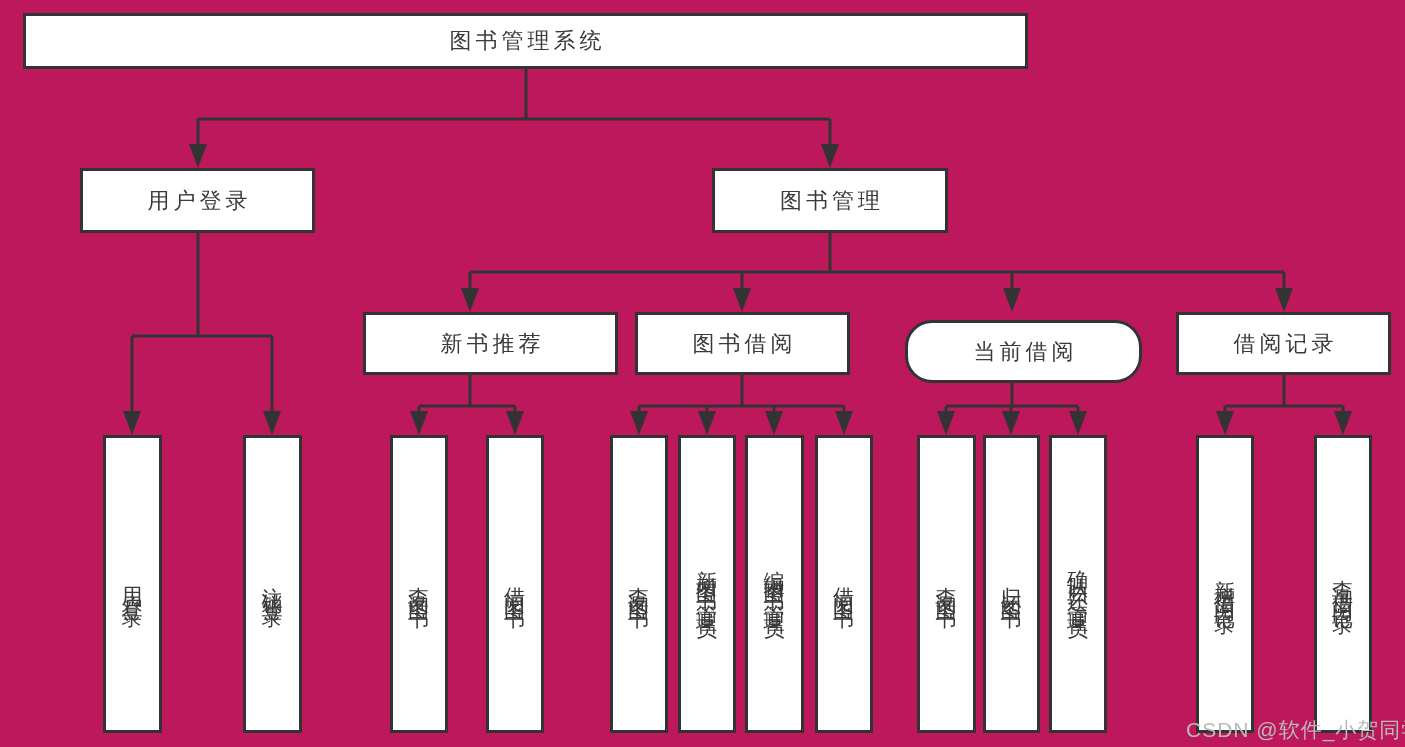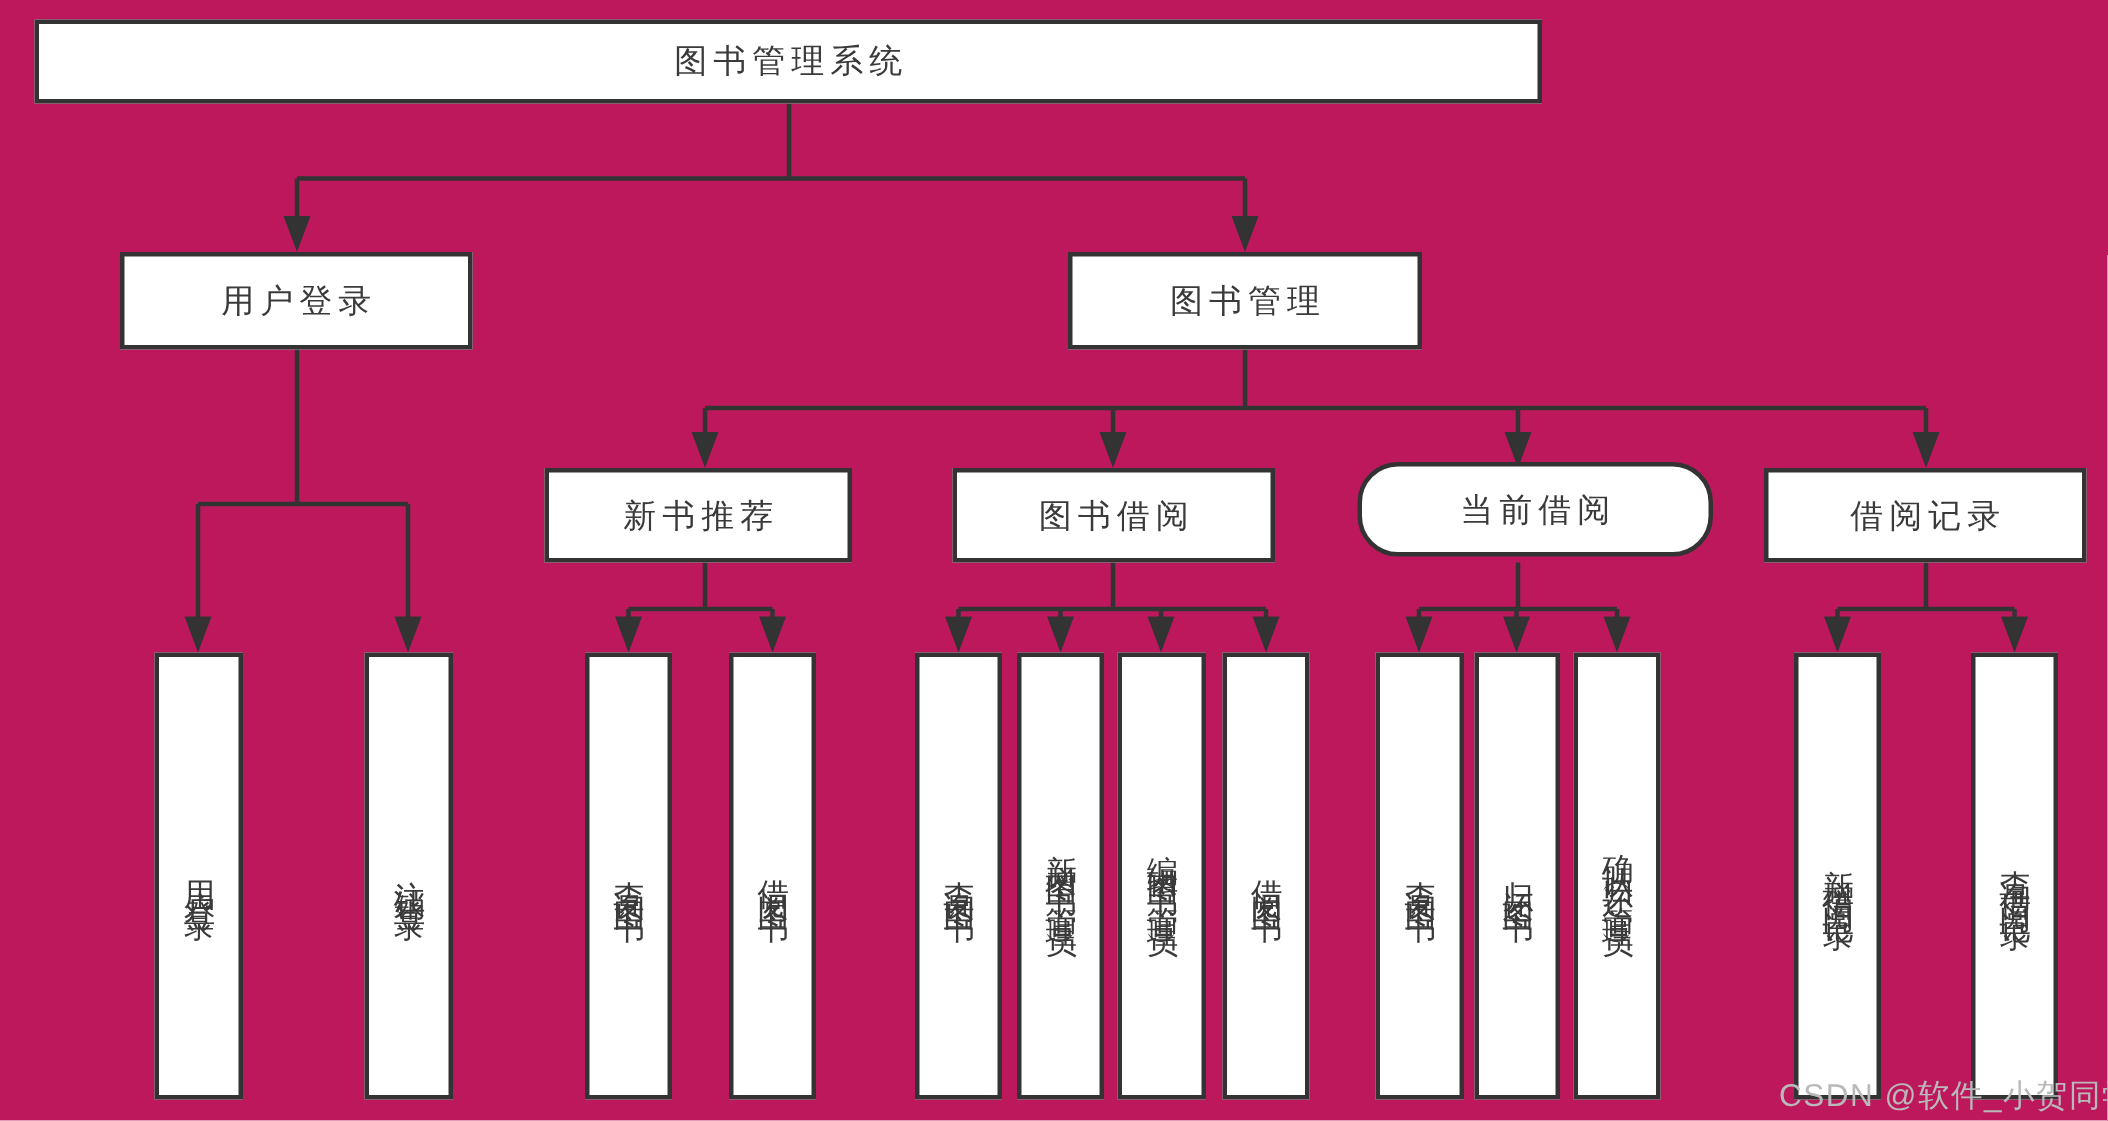--- a/index.html
+++ b/index.html
@@ -110,27 +110,27 @@
     <span class="h-label">图书管理系统</span>
   </div>
 
   <div class="box" style="left:80px; top:168px; width:235px; height:65px;">
     <span class="h-label">用户登录</span>
   </div>
   <div class="box" style="left:712px; top:168px; width:236px; height:65px;">
     <span class="h-label">图书管理</span>
   </div>
 
-  <div class="box" style="left:363px; top:312px; width:205px; height:63px;">
+  <div class="box" style="left:363px; top:312px; width:255px; height:63px;">
     <span class="h-label">新书推荐</span>
   </div>
   <div class="box" style="left:635px; top:312px; width:215px; height:63px;justify-content:center;">
     <span class="h-label">图书借阅</span>
   </div>
-  <div class="box" style="left:905px; top:308px; width:237px; height:63px;border-radius:27px;">
+  <div class="box" style="left:905px; top:320px; width:237px; height:63px;border-radius:27px;">
     <span class="h-label">当前借阅</span>
   </div>
   <div class="box" style="left:1176px; top:312px; width:215px; height:63px;justify-content:center;">
     <span class="h-label">借阅记录</span>
   </div>
 
   <div class="box leaf" style="left:103px; top:435px; width:59px; height:298px;">
     <span class="v-label">用户登录</span>
   </div>
   <div class="box leaf" style="left:243px; top:435px; width:59px; height:298px;">

